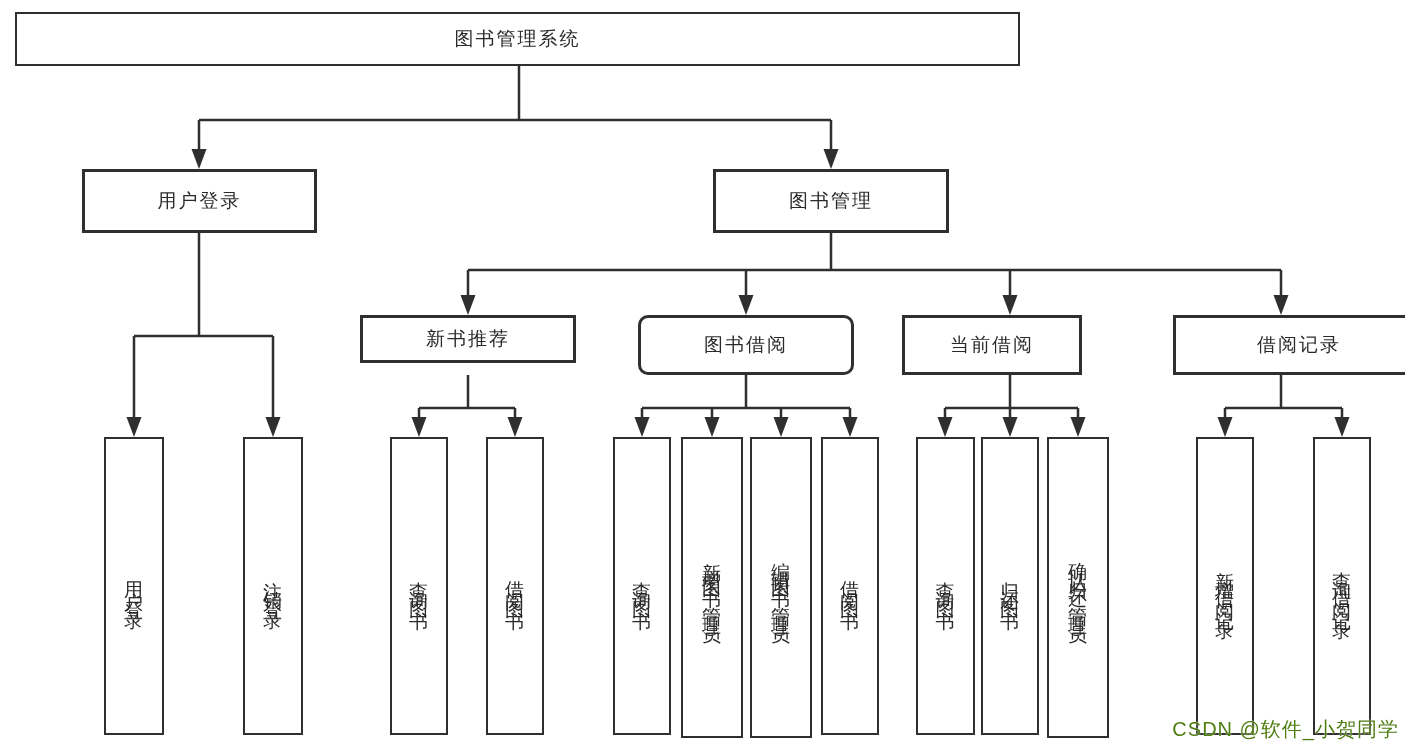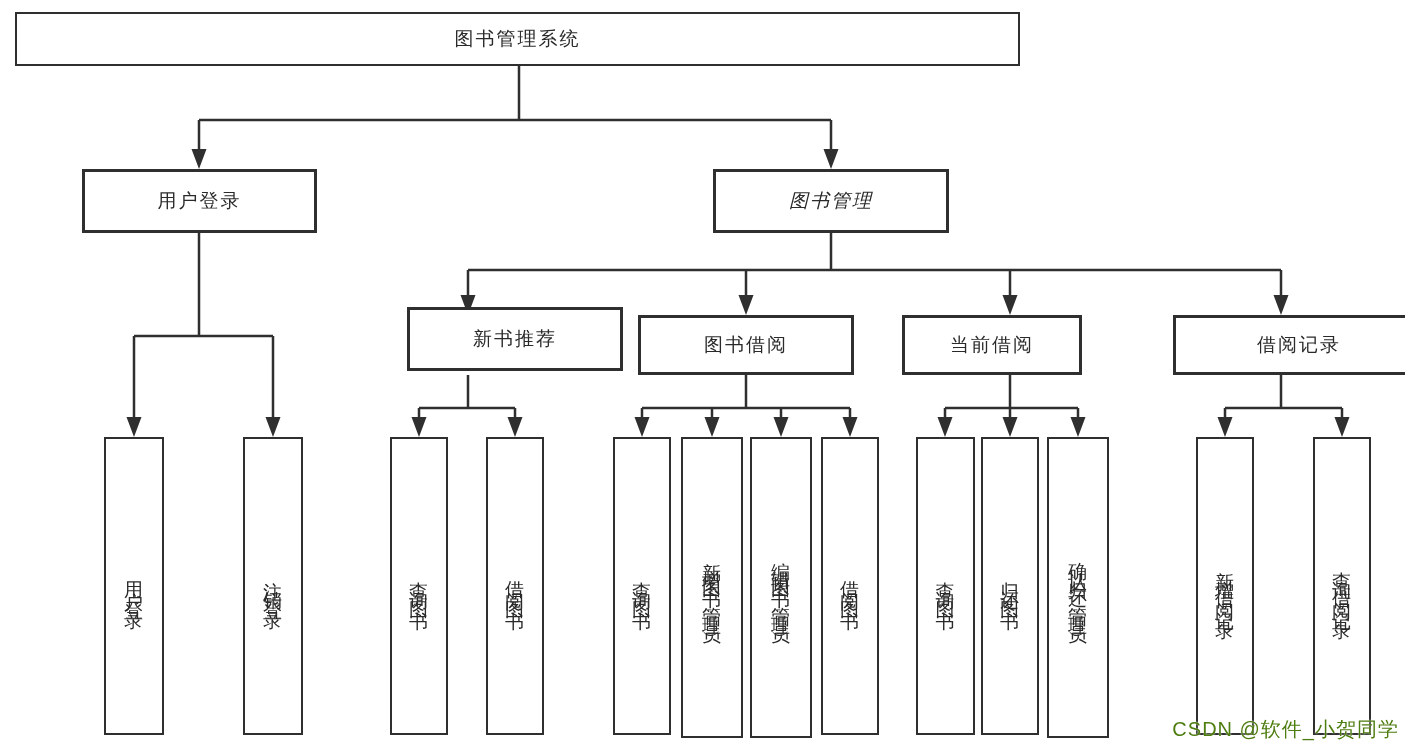--- a/index.html
+++ b/index.html
@@ -71,27 +71,27 @@
   <g>
     <path d="M1281 375 V408 M1225 408 H1342 M1225 408 V420 M1342 408 V420"></path>
     <polygon points="1217.5,417 1232.5,417 1225,437"></polygon>
     <polygon points="1334.5,417 1349.5,417 1342,437"></polygon>
   </g>
 </svg>
 
 <div class="box root" style="left:15px; top:12px; width:1005px; height:54px;">图书管理系统</div>
 
 <div class="box lvl" style="left:82px; top:169px; width:235px; height:64px;">用户登录</div>
-<div class="box lvl" style="left:713px; top:169px; width:236px; height:64px;font-style:italic;">图书管理</div>
+<div class="box lvl" style="left:713px; top:169px; width:236px; height:64px;">图书管理</div>
 
 <div class="box leaf" style="left:104px; top:437px; width:60px; height:298px;">用户登录</div>
 <div class="box leaf" style="left:243px; top:437px; width:60px; height:298px;">注销登录</div>
 
-<div class="box lvl" style="left:360px; top:307px; width:216px; height:64px;margin-left:47px;">新书推荐</div>
-<div class="box lvl" style="left:638px; top:315px; width:216px; height:60px;">图书借阅</div>
+<div class="box lvl" style="left:360px; top:315px; width:216px; height:48px;">新书推荐</div>
+<div class="box lvl" style="left:638px; top:315px; width:216px; height:60px;border-radius:10px;">图书借阅</div>
 <div class="box lvl" style="left:902px; top:315px; width:180px; height:60px;">当前借阅</div>
 <div class="box lvl" style="left:1173px; top:315px; width:252px; height:60px;">借阅记录</div>
 
 <div class="box leaf" style="left:390px; top:437px; width:58px; height:298px;">查询图书</div>
 <div class="box leaf" style="left:486px; top:437px; width:58px; height:298px;">借阅图书</div>
 
 <div class="box leaf" style="left:613px; top:437px; width:58px; height:298px;">查询图书</div>
 <div class="box leaf" style="left:681px; top:437px; width:62px; height:301px; letter-spacing:9px;">新增图书（管理员）</div>
 <div class="box leaf" style="left:750px; top:437px; width:62px; height:301px; letter-spacing:9px;">编辑图书（管理员）</div>
 <div class="box leaf" style="left:821px; top:437px; width:58px; height:298px;">借阅图书</div>

